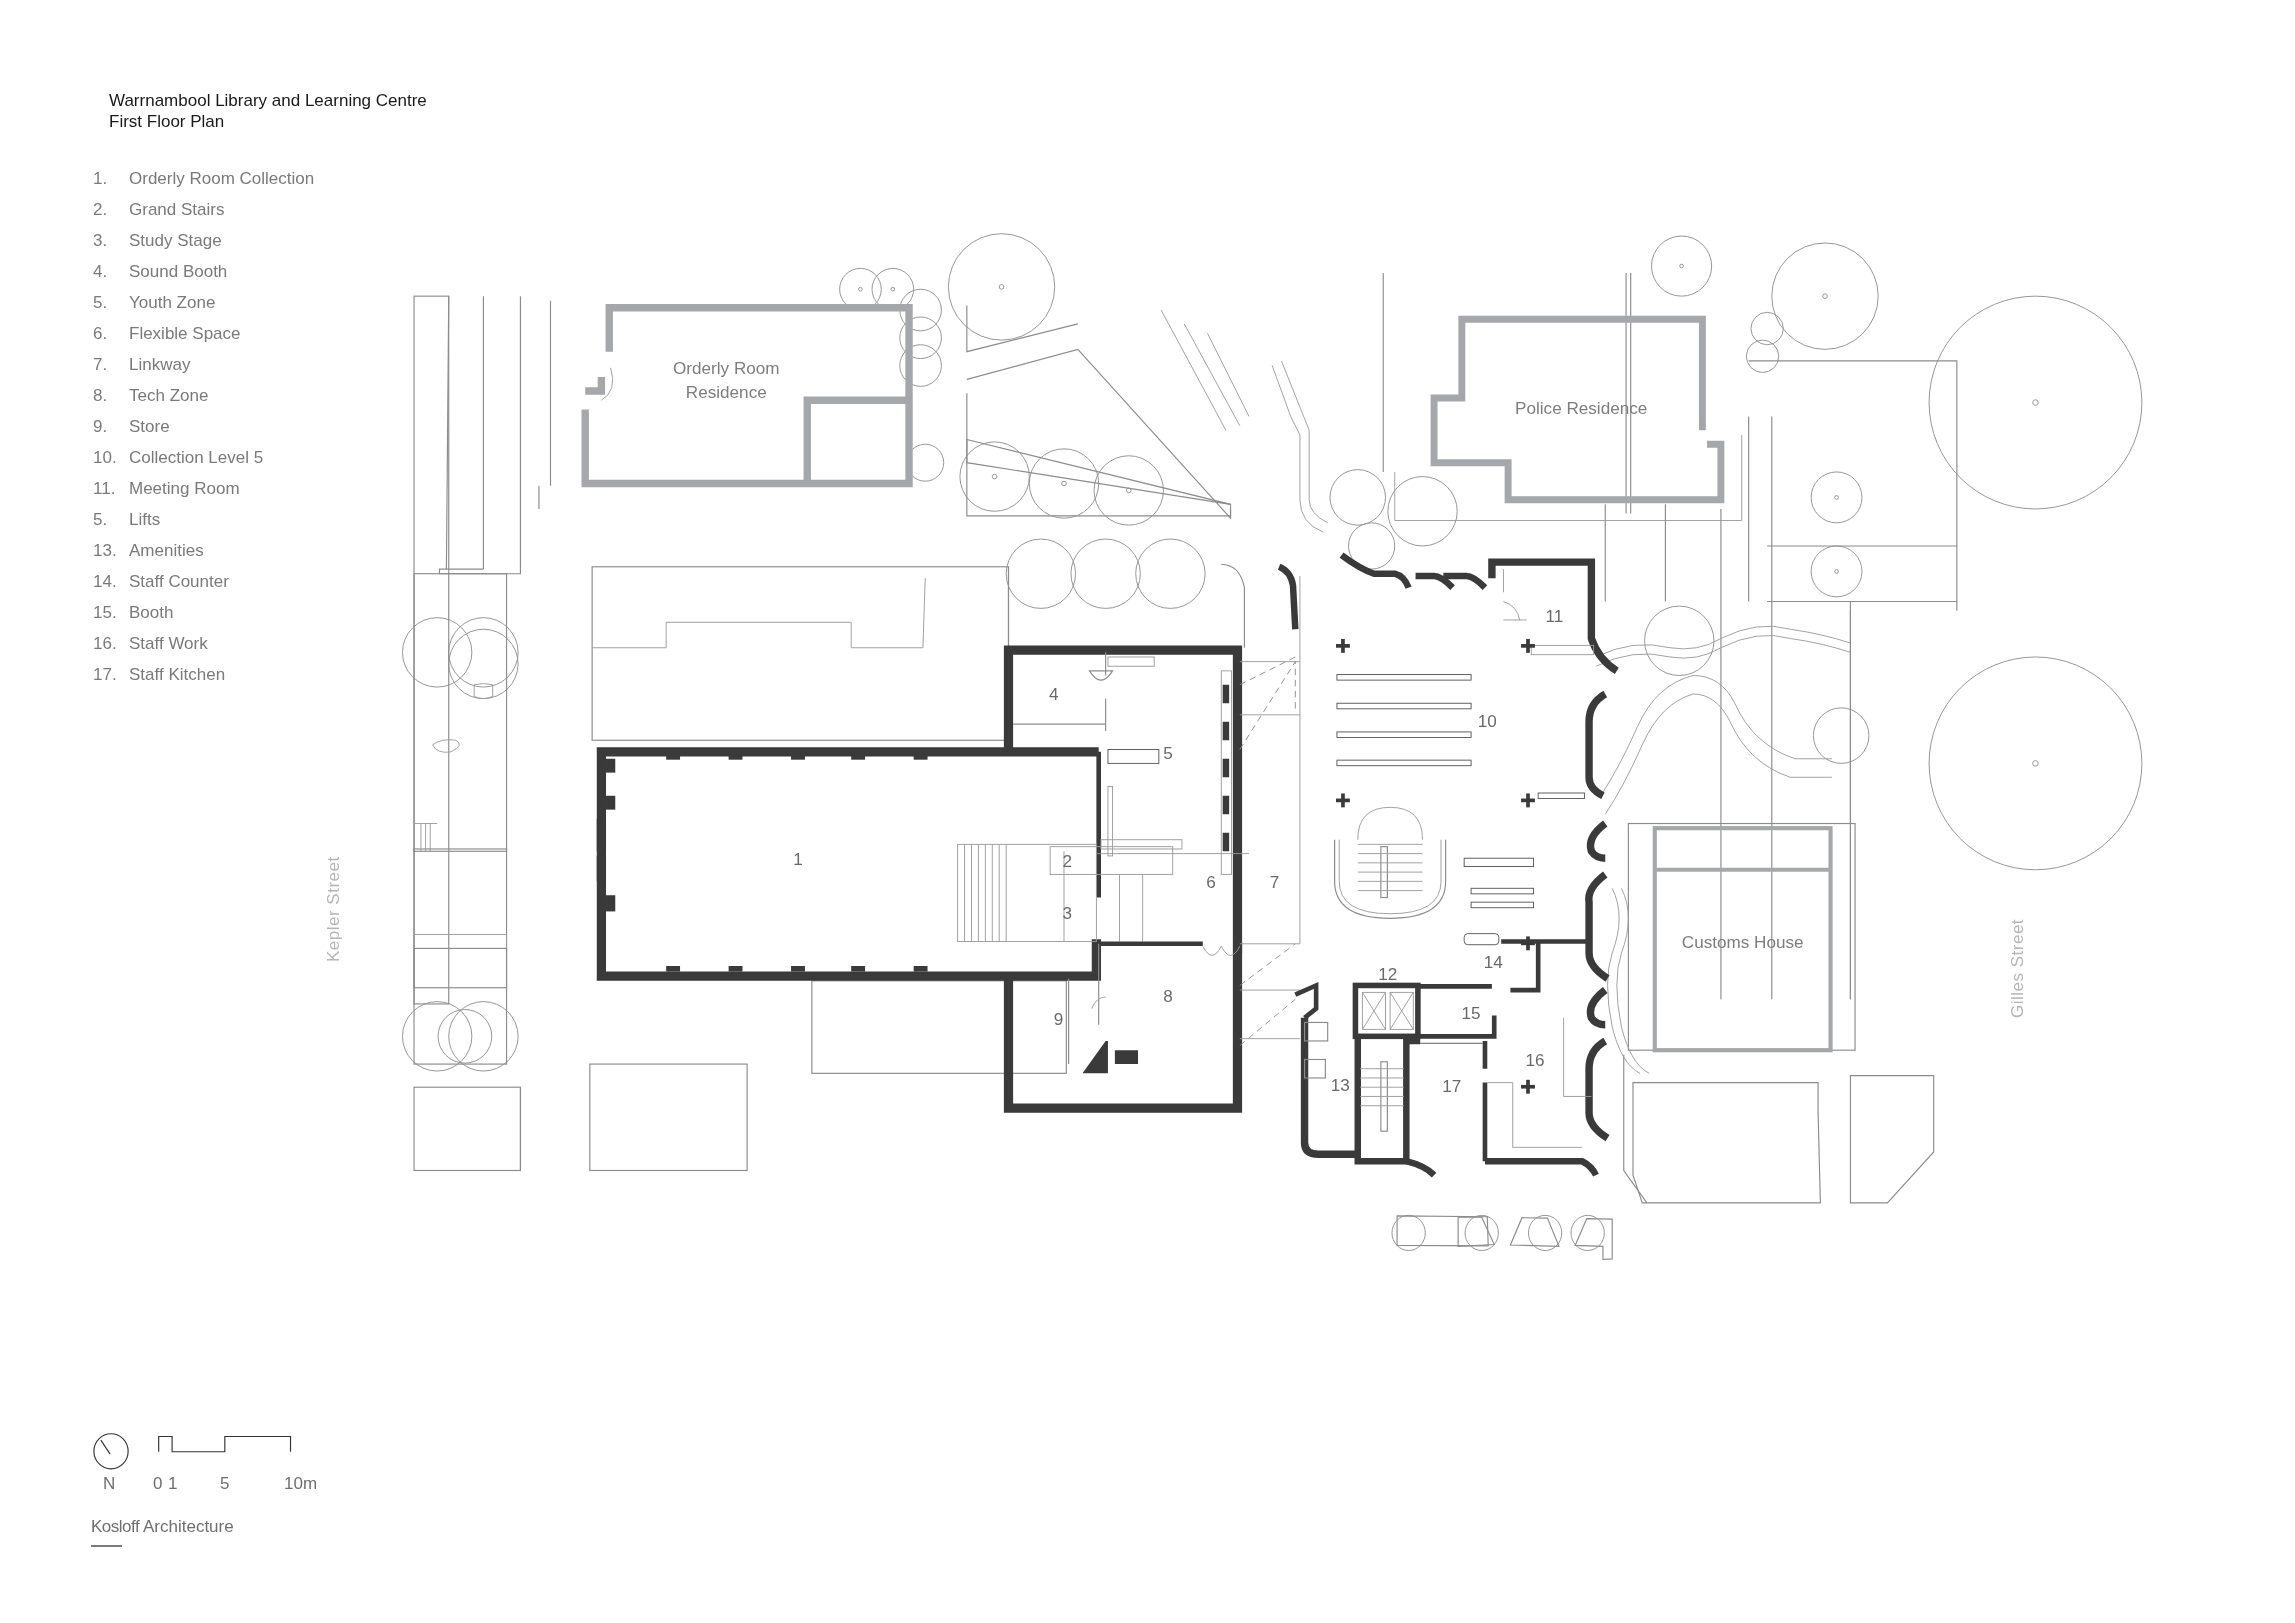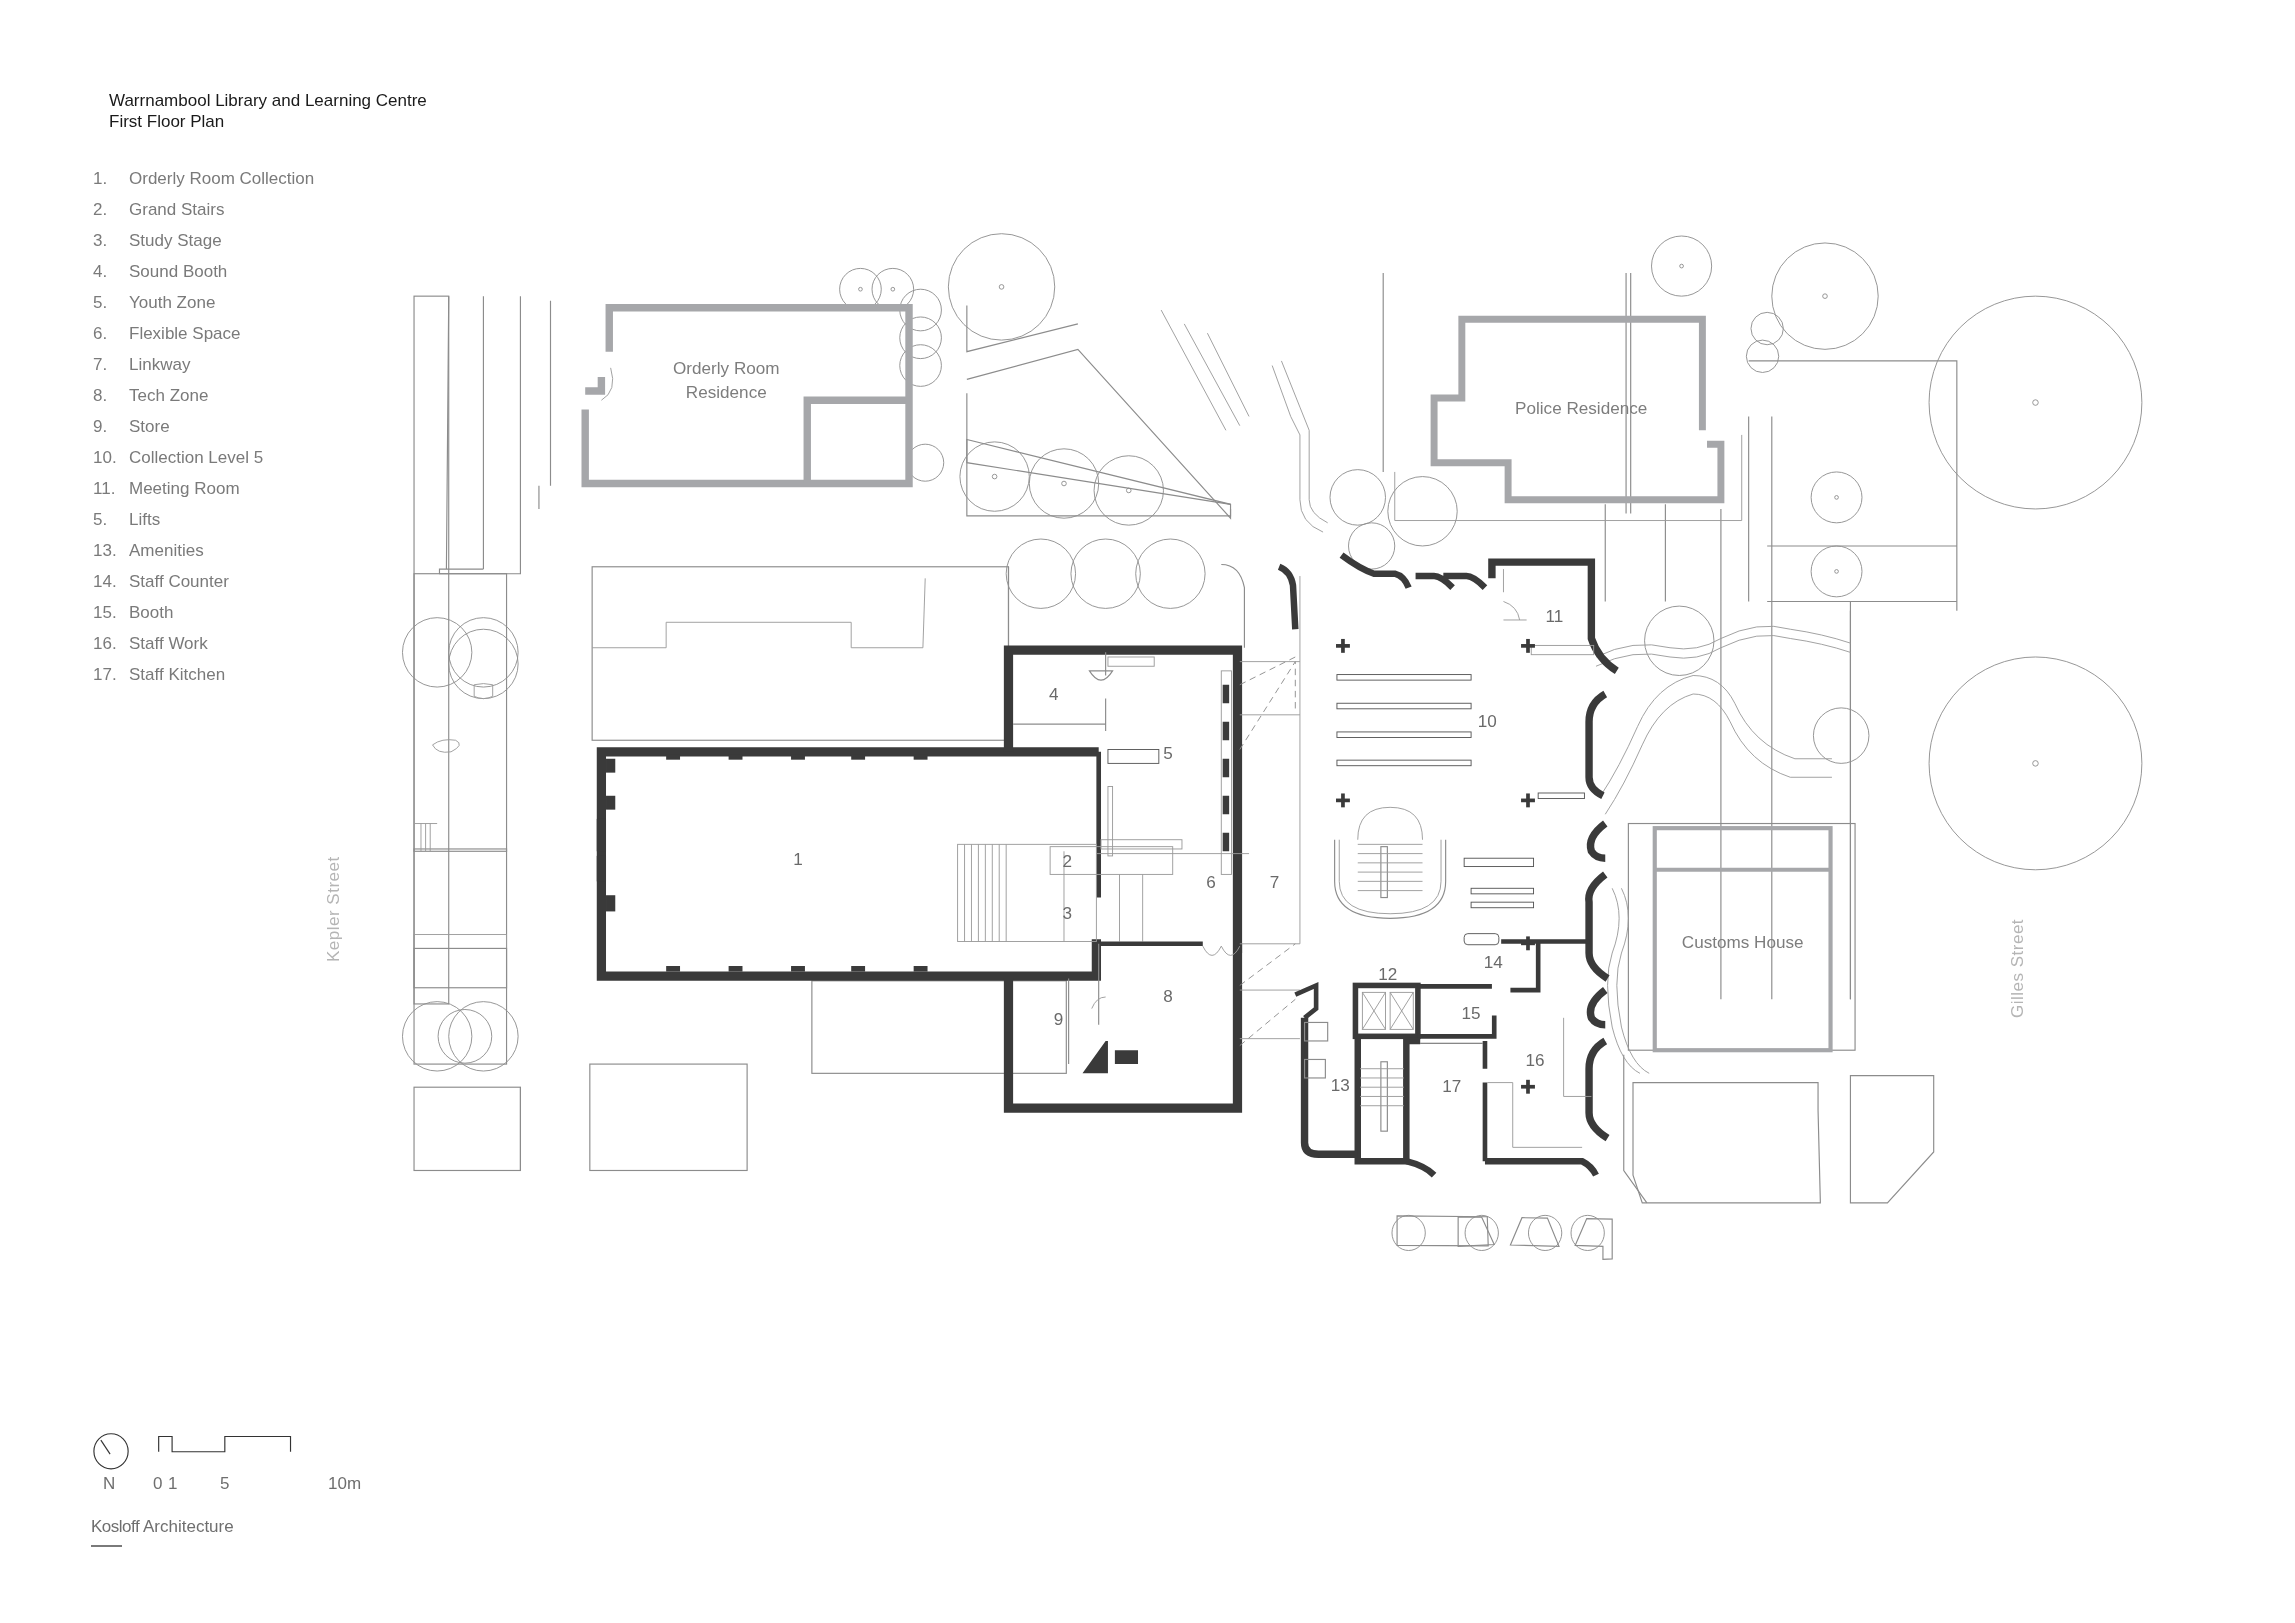--- a/index.html
+++ b/index.html
@@ -387,20 +387,20 @@
   </g>
   <g>
     <path d="M343 3138 L343 3105 L372 3105 L372 3138 L486 3138 L486 3105 L628 3105 L628 3138" fill="none" stroke="#333" stroke-width="2.5"></path>
   </g>
 </svg>
 
 <div class="scale-label" style="left:103px;">N</div>
 <div class="scale-label" style="left:153px;">0</div>
 <div class="scale-label" style="left:168px;">1</div>
 <div class="scale-label" style="left:220px;">5</div>
-<div class="scale-label" style="left:284px;margin-left:44px;">10m</div>
+<div class="scale-label" style="left:284px;">10m</div>
 
 <div class="brand">
   <span class="brand-bold">Kosloff</span>
   <span>Architecture</span>
 </div>
 <div class="brand-rule"></div>
 
 
 </body></html>

